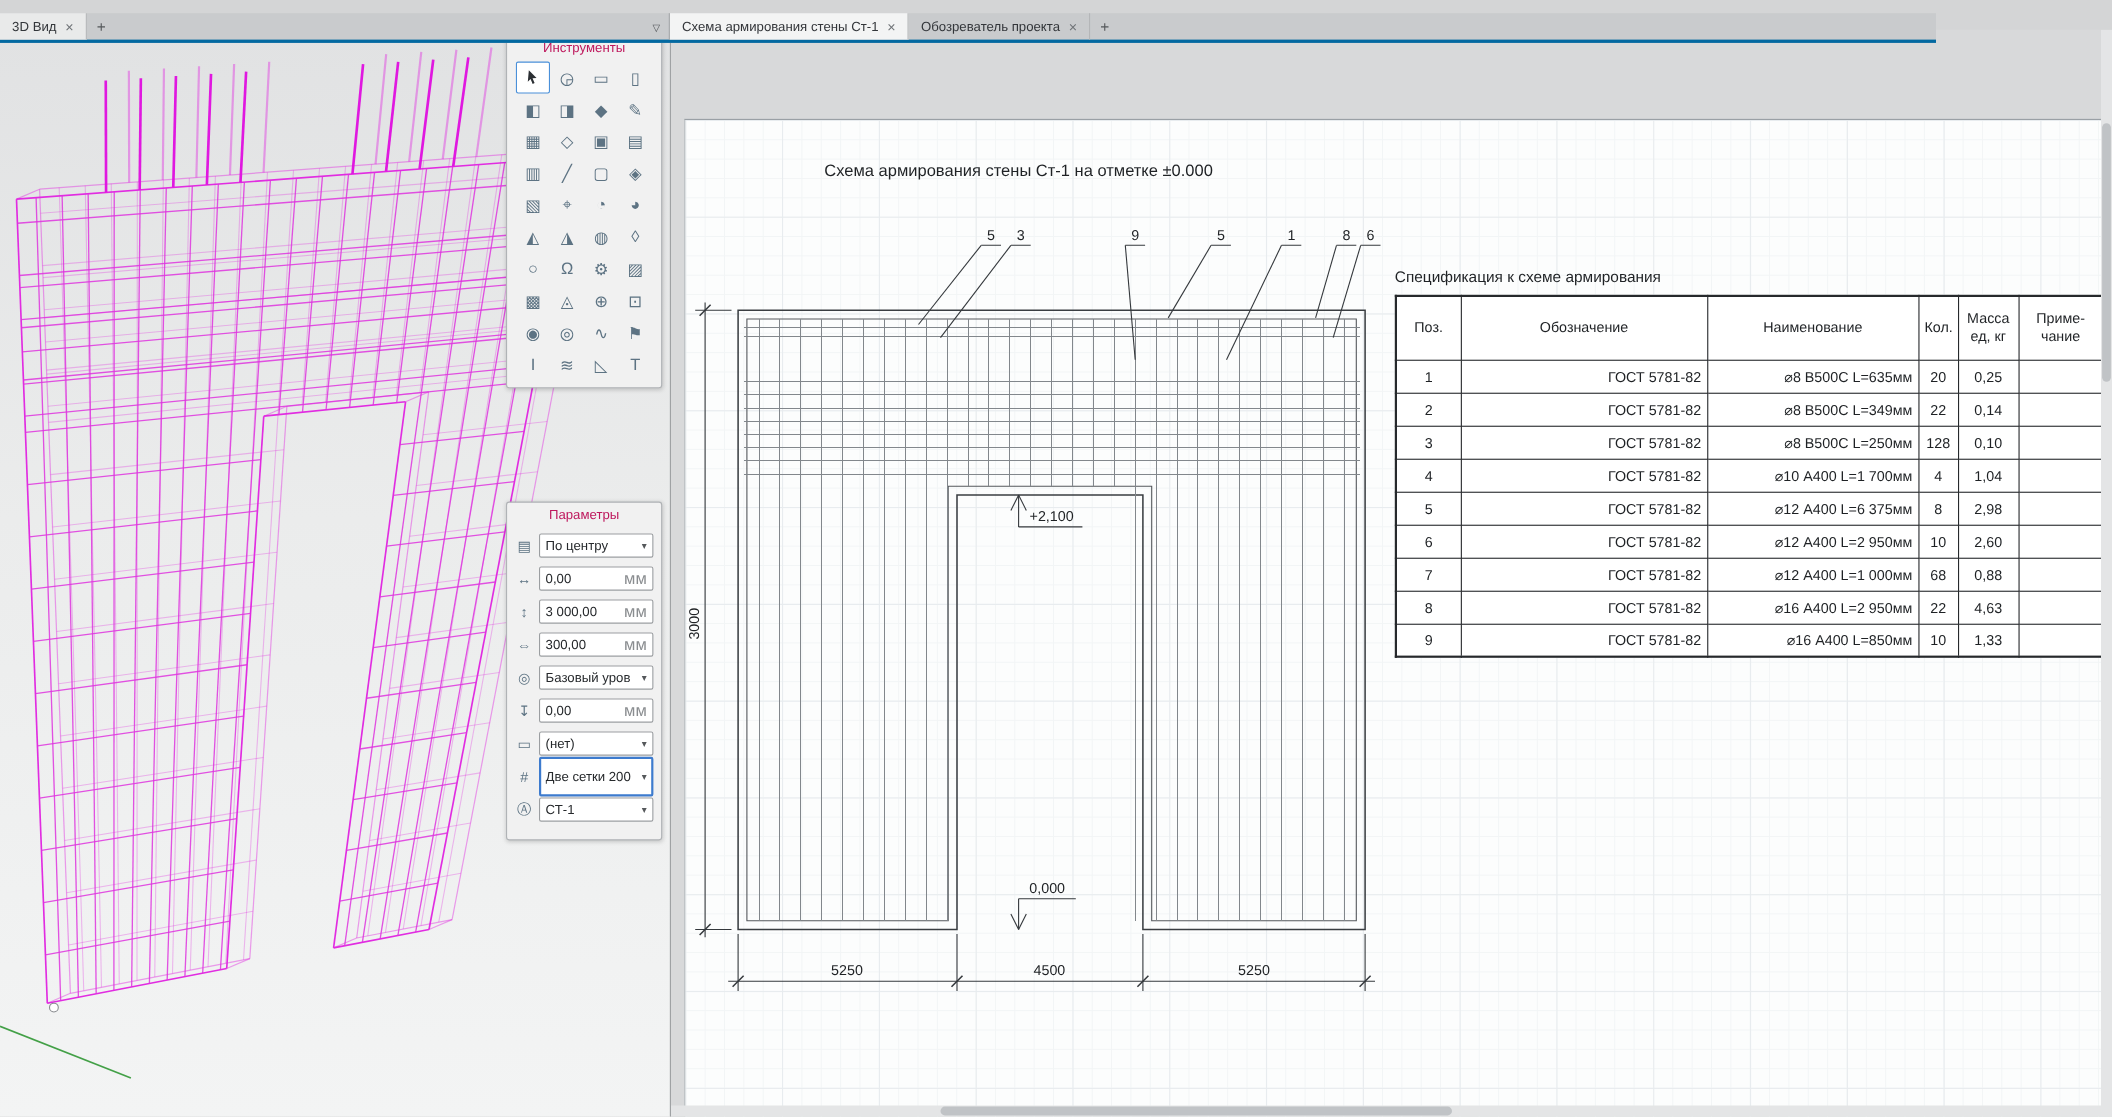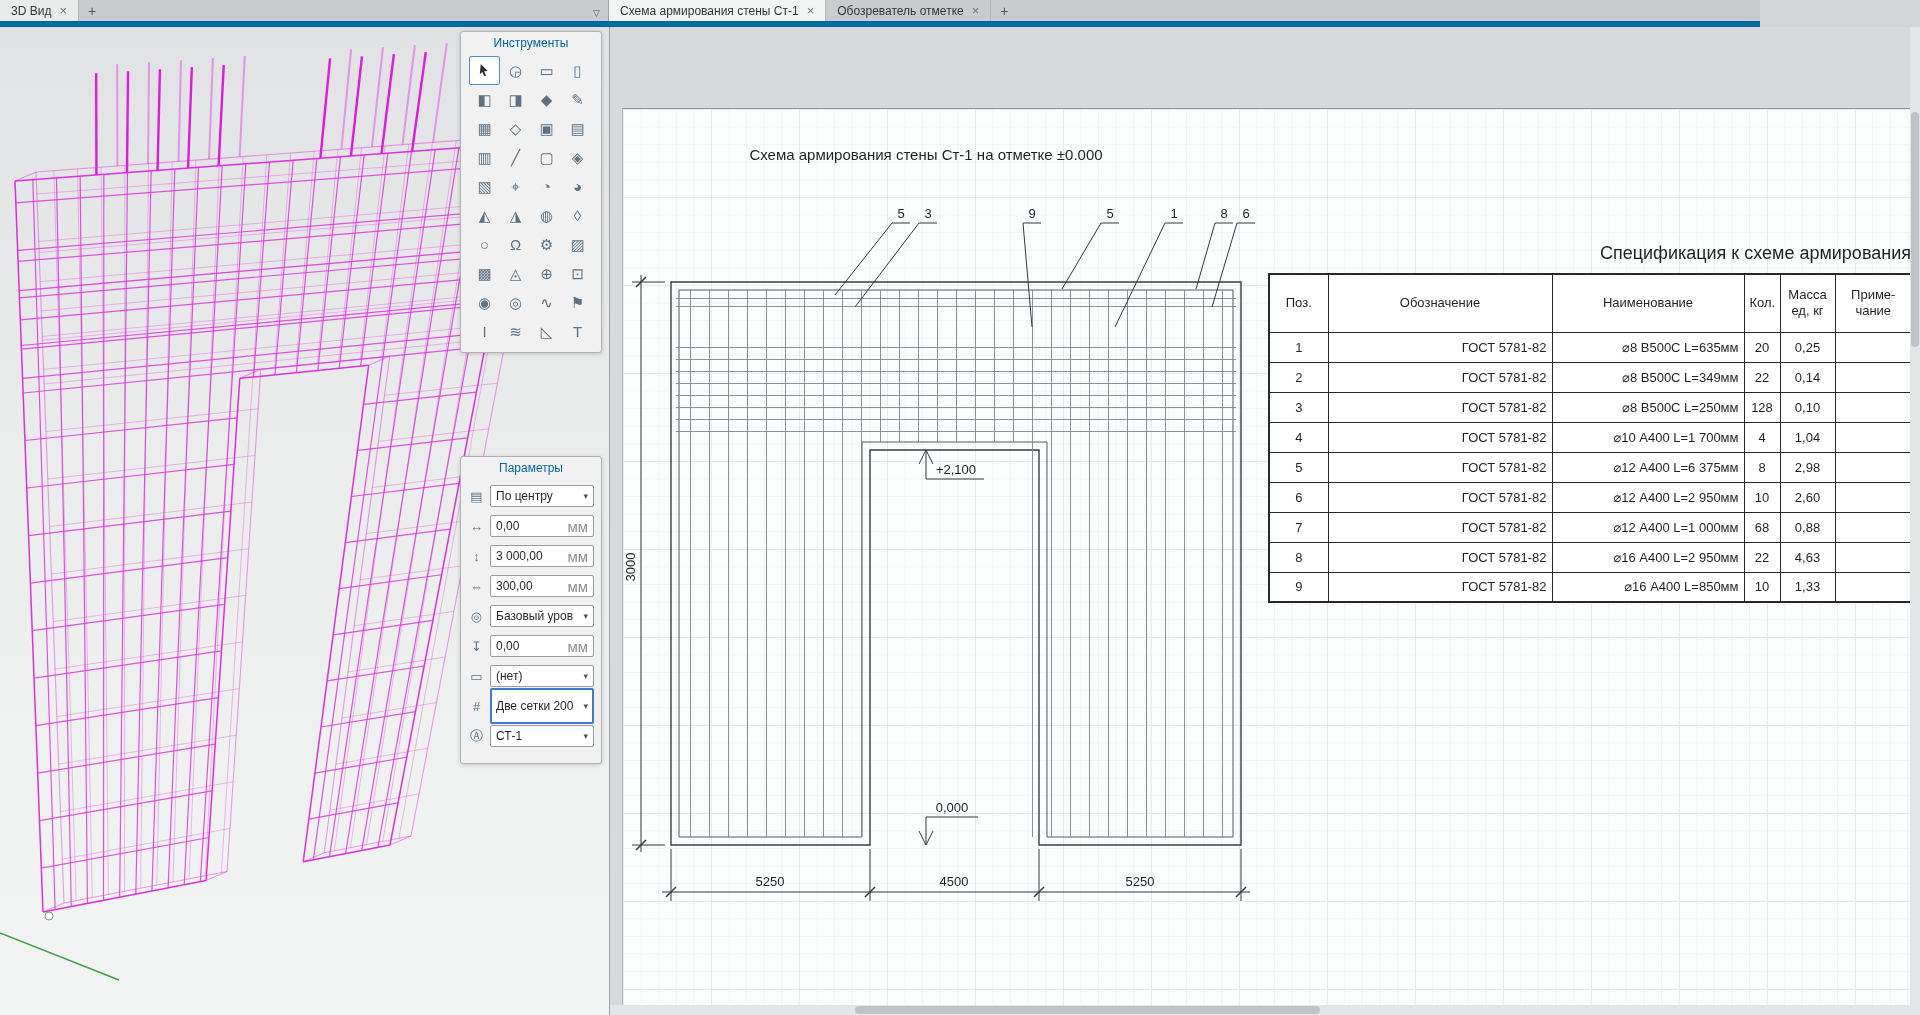--- a/index.html
+++ b/index.html
@@ -1,19 +1,19 @@
 <!DOCTYPE html>
 <html><head>
 <meta charset="utf-8">
 <style>
   *{margin:0;padding:0;box-sizing:border-box}
   html,body{width:1920px;height:1015px;overflow:hidden;font-family:"Liberation Sans",sans-serif;background:#d4d5d6}
 
   
-  .tabbar{position:absolute;left:0;top:0;width:1760px;height:27px;display:flex;background:#c9cbcd;border-bottom:6px solid #0369a1;z-index:30}
+  .tabbar{position:absolute;left:0;top:12px;width:1760px;height:27px;display:flex;background:#c9cbcd;border-bottom:3px solid #0369a1;z-index:30}
   .tabstrip{display:flex;align-items:stretch}
   .tabstrip.left{width:609px;position:relative;border-right:1px solid #9ea1a3}
   .tabstrip.right{flex:1;position:relative}
   .tab{display:flex;align-items:center;gap:8px;padding:0 11px;font-size:12px;color:#33363a;border-right:1px solid #b4b6b8;cursor:default;white-space:nowrap}
   .tab .tclose{color:#6f7377;font-size:13px;line-height:1}
   .tabstrip.left .tab.active{background:#e9eaea}
   .tabstrip.right .tab.active{background:#f3f4f4}
   .tab-add{width:26px;display:flex;align-items:center;justify-content:center;font-size:14px;color:#55585b}
   .tab-overflow{position:absolute;right:8px;top:0;height:26px;display:flex;align-items:center;font-size:9px;color:#55585b}
 
@@ -25,21 +25,21 @@
   .wfb{stroke:#e12ce1;stroke-width:1.1;fill:none;opacity:.45}
   .wr{stroke:#df35df;stroke-width:1.2;opacity:.85}
   .wrb{stroke:#df35df;stroke-width:1;opacity:.32}
   .wp{stroke:#e018e0;stroke-width:2.4}
   .wpb{stroke:#e018e0;stroke-width:2;opacity:.38}
   .axis{stroke:#43a047;stroke-width:1.5}
   .node{fill:#fff;stroke:#8a8d90;stroke-width:1}
 
   
   .panel{position:absolute;left:460px;width:142px;background:#f1f1f1;border:1px solid #b0b3b6;border-radius:3px;box-shadow:0 1px 4px rgba(0,0,0,.18);z-index:20}
-  .panel-title{height:22px;display:flex;align-items:center;justify-content:center;font-size:12px;color:#0369a1}
+  .panel-title{height:22px;display:flex;align-items:center;justify-content:center;font-size:12px;color:#be185d}
   .tools-panel{top:4px;height:322px}
   .tool-grid{display:grid;grid-template-columns:repeat(4,1fr);padding:2px 8px 0}
   .tool{height:29px;display:flex;align-items:center;justify-content:center;font-size:15px;color:#5d7383;border:1px solid transparent;border-radius:2px}
   .tool.selected{background:#fff;border-color:#4a90d9}
   .actions-panel{top:330px;height:94px}
   .action-grid{display:grid;grid-template-columns:repeat(4,1fr);padding:2px 10px 0}
   .action{height:30px;display:flex;align-items:center;justify-content:center;font-size:15px;color:#a8504c}
   .params-panel{top:429px;height:308px}
   .param-rows{padding:2px 7px 0}
   .prow{display:flex;align-items:center;height:30px;gap:5px}
@@ -62,21 +62,21 @@
   #draw2d{position:absolute;left:0;top:0}
   .wl{stroke:#3a3e42;stroke-width:1.4;fill:none}
   .wl2{stroke:#54585c;stroke-width:1;fill:none}
   .rb{stroke:#81868b;stroke-width:.9;shape-rendering:crispEdges}
   .dim{stroke:#34383c;stroke-width:1;fill:none}
   .dimt{stroke:#34383c;stroke-width:1.4}
   .dtxt{font-family:"Liberation Sans",sans-serif;fill:#1f2225}
 
   
   .spec{position:absolute;left:658px;top:216px;width:643px;z-index:5}
-  .spec-title{text-align:right;font-size:18px;color:#1f2225;margin-bottom:9px}
+  .spec-title{text-align:left;font-size:14px;color:#1f2225;margin-bottom:9px}
   table.spec-t{border-collapse:collapse;width:643px;table-layout:fixed;border:2px solid #26292c;background:#fff}
   .spec-t th,.spec-t td{border:1px solid #26292c;font-weight:normal;font-size:13px;color:#1f2225;padding:0 5px;height:30px;overflow:hidden;white-space:nowrap}
   .spec-t thead th{height:58px;text-align:center;white-space:pre-line;line-height:1.25}
   .spec-t td.c0,.spec-t td.c3,.spec-t td.c4{text-align:center}
   .spec-t td.c1,.spec-t td.c2{text-align:right}
 
   
   .vscroll{position:absolute;right:0;top:0;width:10px;height:988px;background:#e4e5e6;z-index:10}
   .vscroll .thumb{position:absolute;left:1px;width:8px;top:85px;height:235px;background:#c0c3c6;border-radius:4px}
   .hscroll{position:absolute;left:0;bottom:0;height:10px;width:1301px;background:#e4e5e6;z-index:10}
@@ -93,21 +93,21 @@
     </div>
     <div class="tab-add">+</div>
     <div class="tab-overflow">▽</div>
   </div>
   <div class="tabstrip right">
     <div class="tab active">
       <span>Схема армирования стены Ст-1</span>
       <span class="tclose">×</span>
     </div>
     <div class="tab">
-      <span>Обозреватель отметке</span>
+      <span>Обозреватель проекта</span>
       <span class="tclose">×</span>
     </div>
     <div class="tab-add">+</div>
   </div>
 </div>
 
 <div class="pane-left">
   <svg id="wire3d" width="609" height="988">
       <line x1="64" y1="876" x2="227.09" y2="844.51" class="wfb"></line>
       <line x1="227.09" y1="844.51" x2="260.788" y2="342.351" class="wfb"></line>

